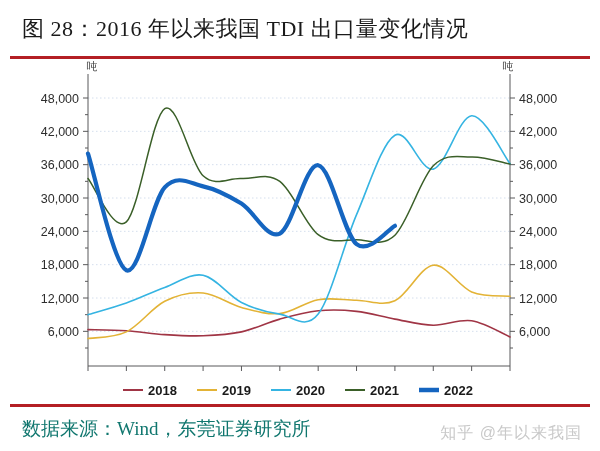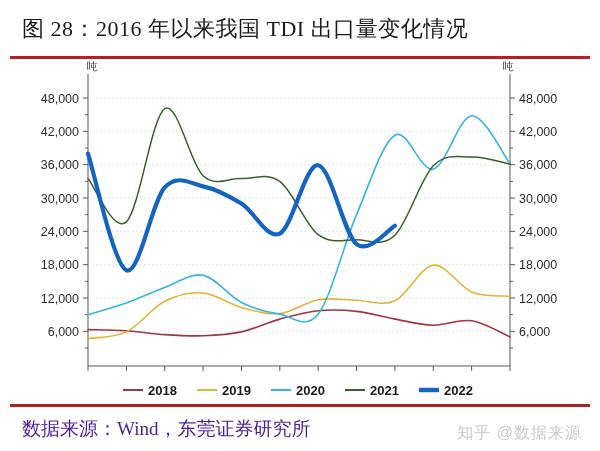--- a/index.html
+++ b/index.html
@@ -91,21 +91,21 @@
     top: 408px;
     width: 600px;
     height: 43px;
   }
   .source {
     position: absolute;
     left: 22px;
     top: 8px;
     font-family: "Liberation Serif", serif;
     font-size: 19px;
-    color: #4c1d95;
+    color: #0f766e;
     white-space: nowrap;
   }
   .watermark {
     position: absolute;
     right: 18px;
     top: 15px;
     font-family: "Liberation Sans", sans-serif;
     font-size: 16px;
     color: #c9c9c9;
     letter-spacing: 1px;
@@ -223,16 +223,16 @@
           <text x="370" y="335" class="legend-label">2021</text>
           <line x1="419" x2="439" y1="330" y2="330" stroke="#1565c0" stroke-width="4.5" stroke-linecap="butt"></line>
           <text x="444" y="335" class="legend-label">2022</text>
         </g>
     </svg>
   </div>
 
   <div class="footer">
     <div class="rule-bottom" style="top:-4px"></div>
     <div class="source">数据来源：Wind，东莞证券研究所</div>
-    <div class="watermark">知乎 @数据来源</div>
+    <div class="watermark">知乎 @年以来我国</div>
   </div>
 
 </div>
 
 </body></html>

